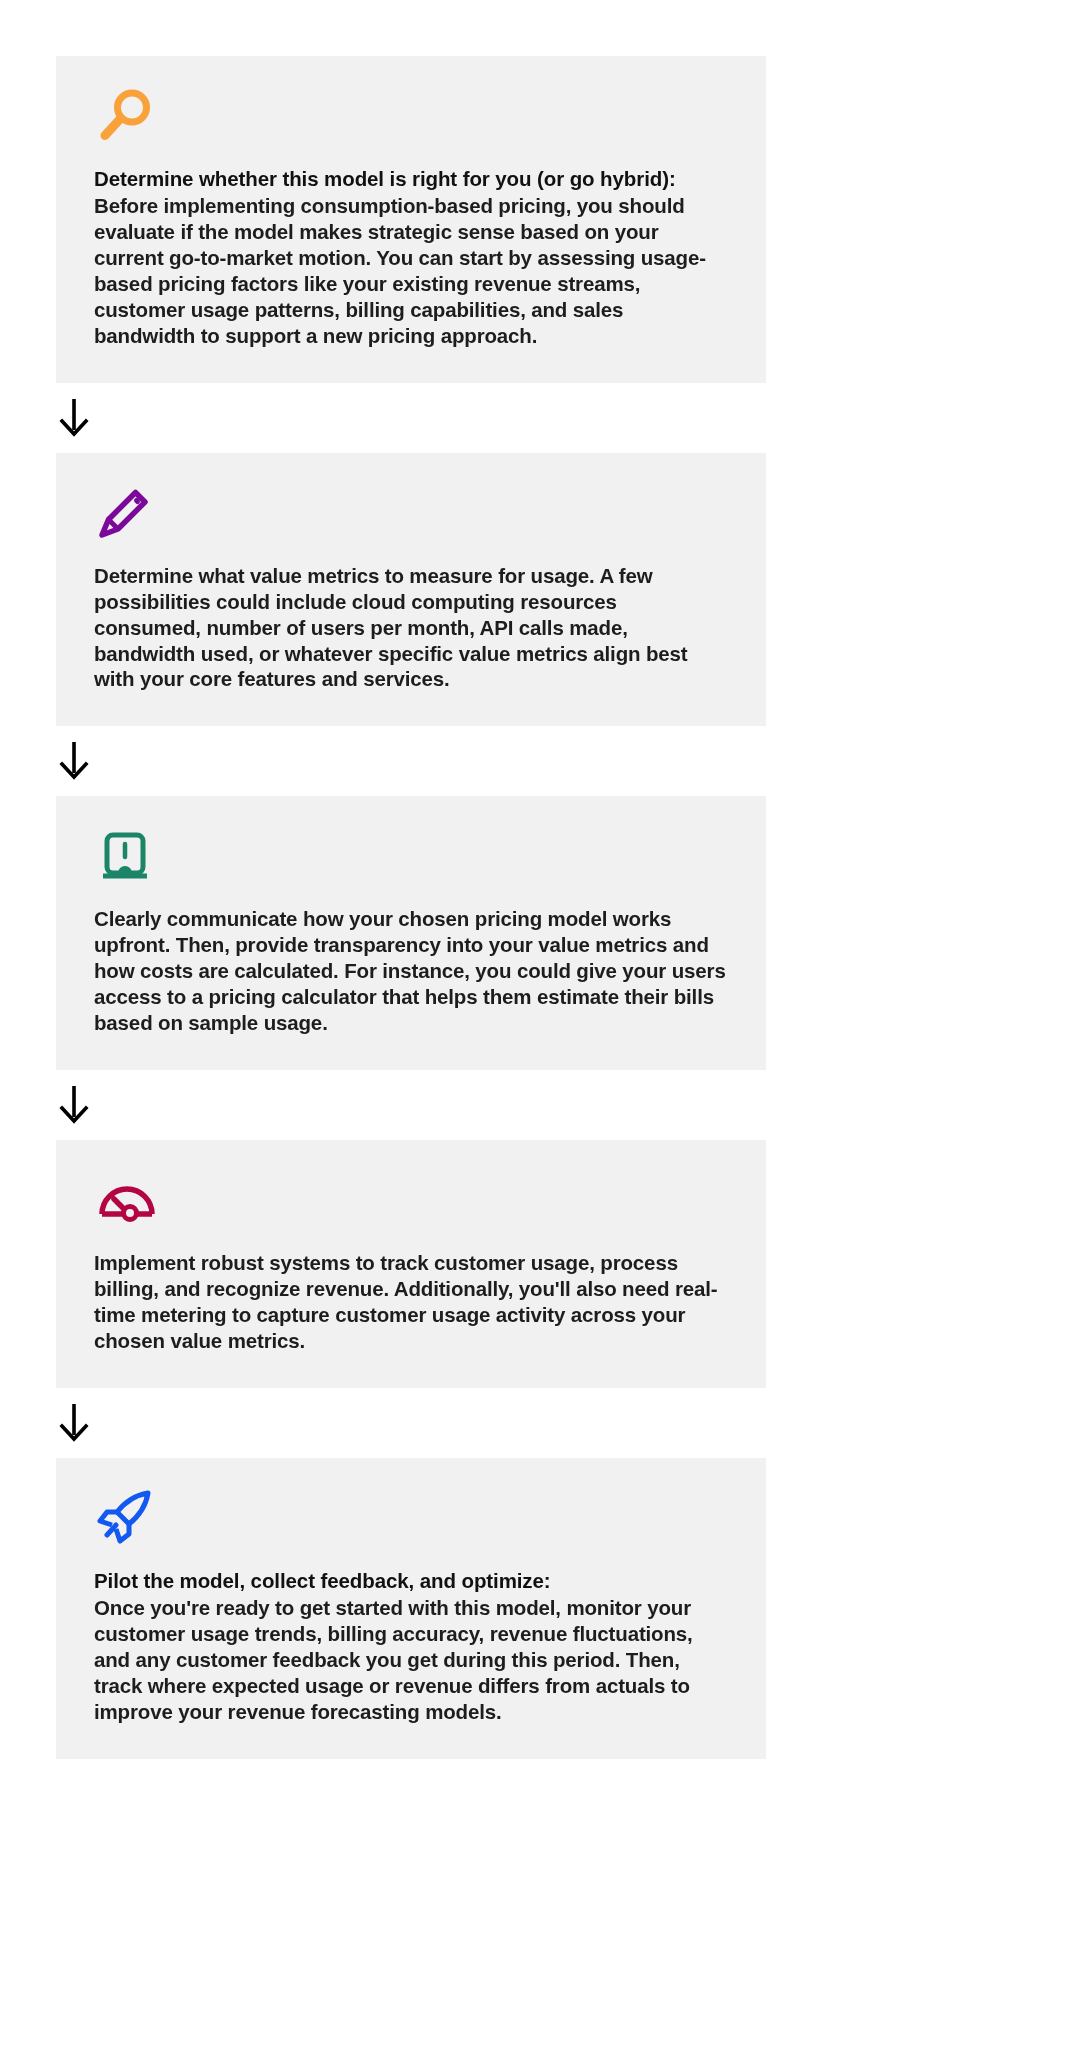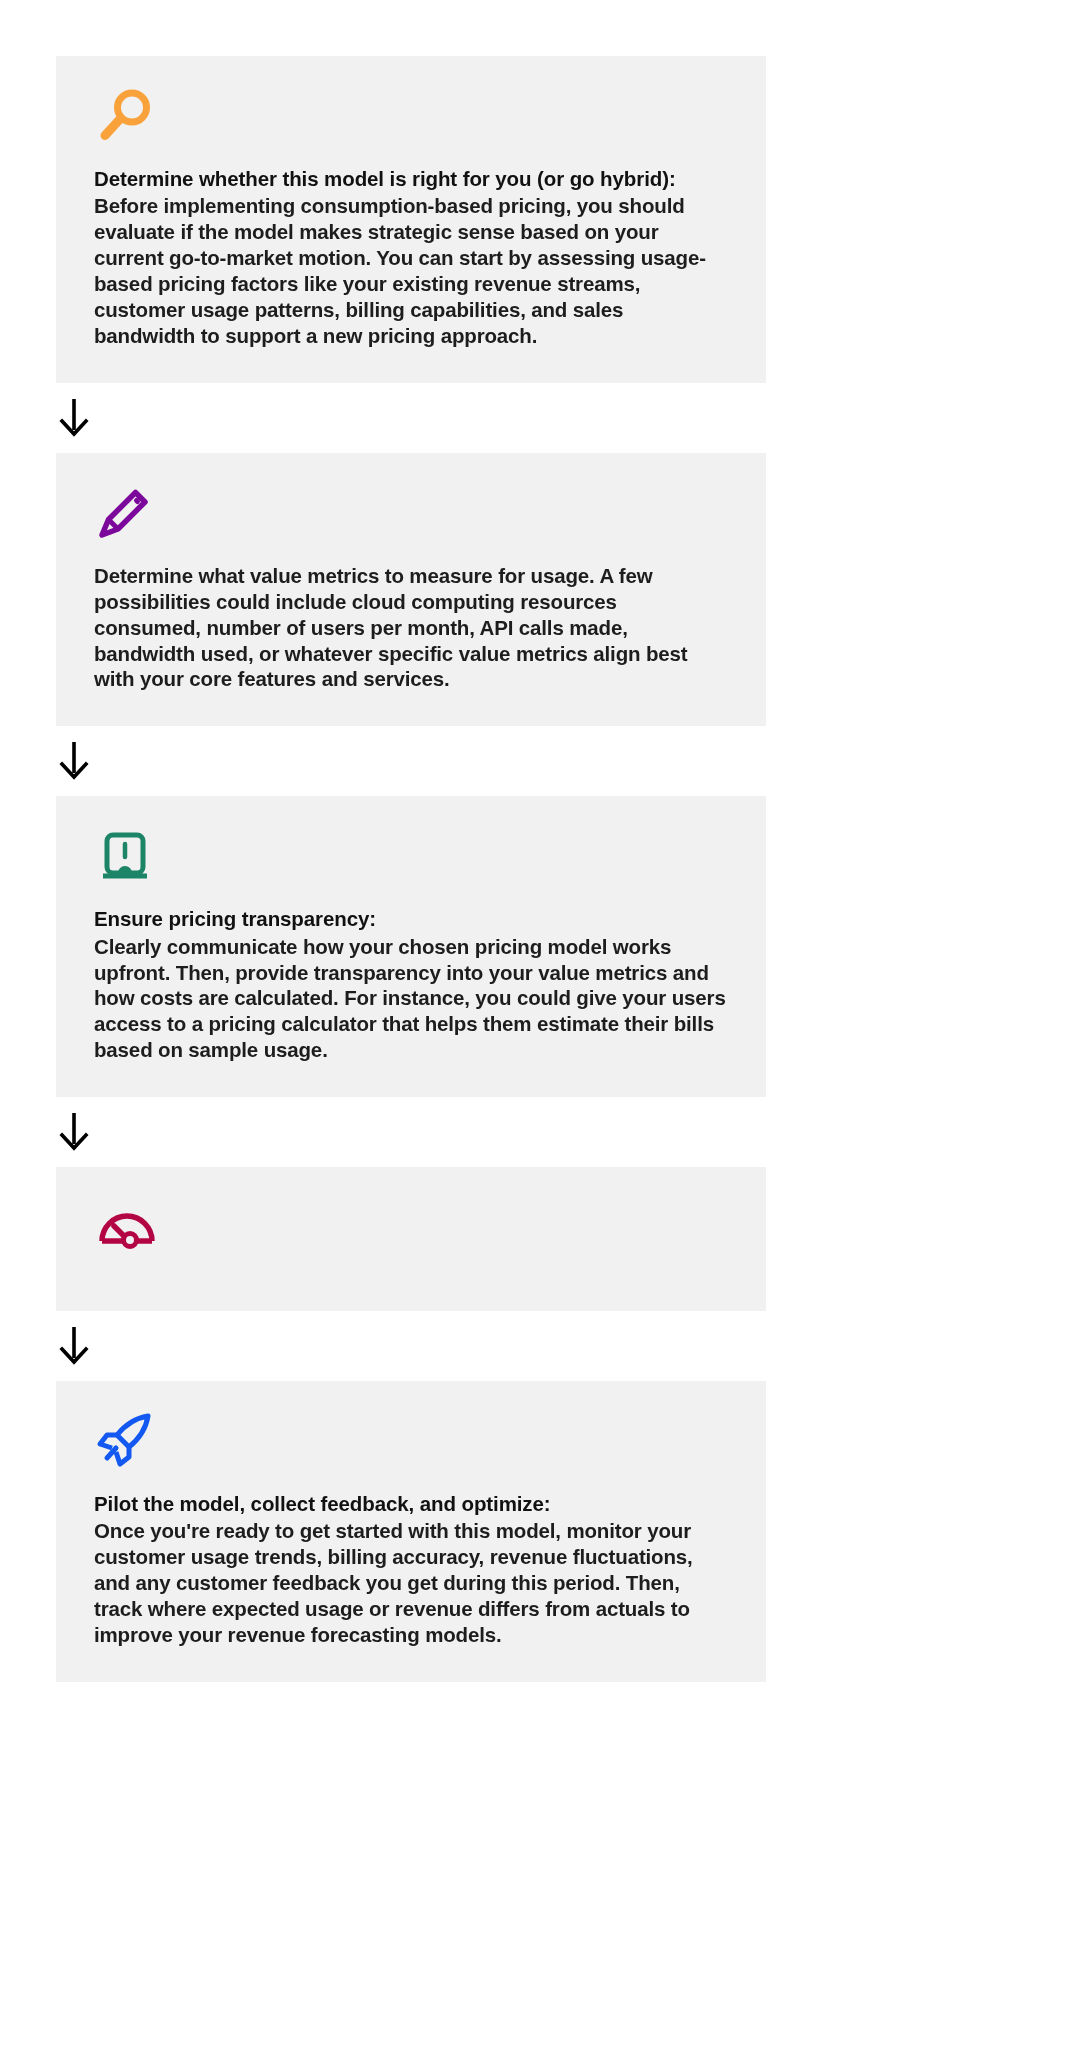--- a/index.html
+++ b/index.html
@@ -116,40 +116,40 @@
 
     <div class="card">
       <div class="icon-wrap">
         <svg width="58" height="58" viewBox="0 0 58 58" fill="none">
           <rect x="11" y="9" width="36" height="38" rx="6" stroke="#1C8567" stroke-width="5"></rect>
           <path d="M29 18 L29 31" stroke="#1C8567" stroke-width="4.5" stroke-linecap="round"></path>
           <path d="M22 47 a7 7 0 0 1 14 0" fill="#1C8567"></path>
           <path d="M7 50 L51 50" stroke="#1C8567" stroke-width="5" stroke-linecap="butt"></path>
         </svg>
       </div>
-      <div class="card-heading">Ensure pricing transparency:</div>
       <div class="card-body">Clearly communicate how your chosen pricing model works upfront. Then, provide transparency into your value metrics and how costs are calculated. For instance, you could give your users access to a pricing calculator that helps them estimate their bills based on sample usage.</div>
     </div>
 
     <div class="connector">
       <svg width="32" height="44" viewBox="0 0 32 44">
         <path d="M16 3 L16 34" stroke="#000000" stroke-width="3.6"></path>
         <path d="M4 25 L16 38 L28 25" stroke="#000000" stroke-width="3.6" fill="none" stroke-linecap="square" stroke-linejoin="miter"></path>
       </svg>
     </div>
 
     <div class="card">
       <div class="icon-wrap">
         <svg width="62" height="58" viewBox="0 0 62 58" fill="none">
           <path d="M6 44 A25 25 0 0 1 56 44" stroke="#B30444" stroke-width="5.5" fill="none"></path>
           <path d="M6 44 L56 44" stroke="#B30444" stroke-width="5.5" stroke-linecap="butt"></path>
           <path d="M18 29 L31 42" stroke="#B30444" stroke-width="5.5" stroke-linecap="round"></path>
           <circle cx="34" cy="43" r="6.5" stroke="#B30444" stroke-width="5" fill="#f1f1f1"></circle>
         </svg>
       </div>
+      <div class="card-body">Implement robust systems to track customer usage, process billing, and recognize revenue. Additionally, you'll also need real-time metering to capture customer usage activity across your chosen value metrics.</div>
     </div>
 
     <div class="connector">
       <svg width="32" height="44" viewBox="0 0 32 44">
         <path d="M16 3 L16 34" stroke="#000000" stroke-width="3.6"></path>
         <path d="M4 25 L16 38 L28 25" stroke="#000000" stroke-width="3.6" fill="none" stroke-linecap="square" stroke-linejoin="miter"></path>
       </svg>
     </div>
 
     <div class="card">

